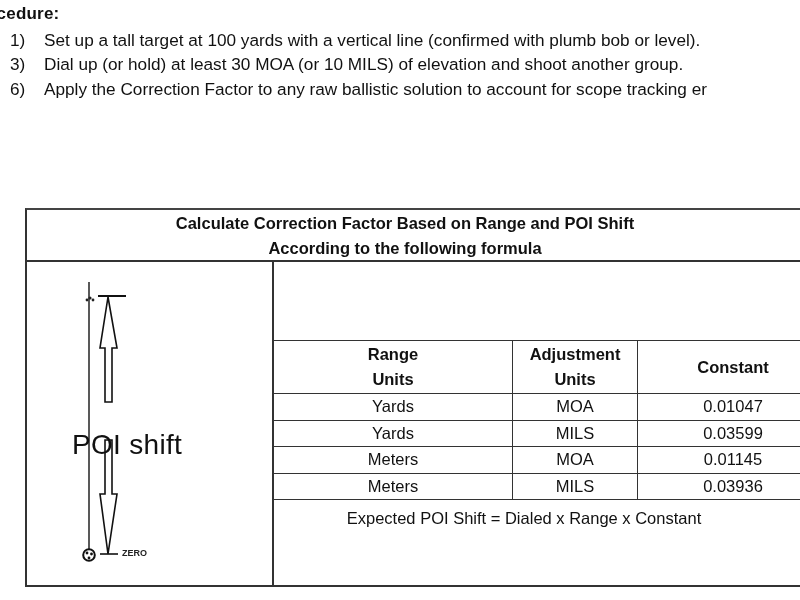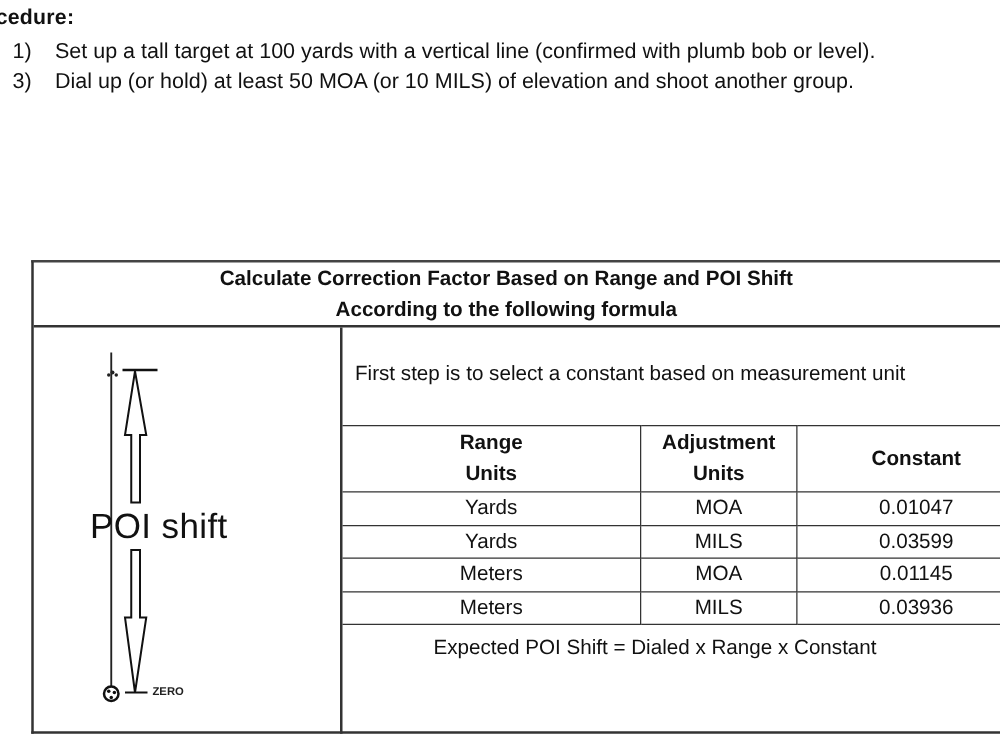--- a/index.html
+++ b/index.html
@@ -48,34 +48,35 @@
   .c1 { width: 238px; margin-top: 23px; } .c2 { width: 124px; } .c3 { width: 190px; }
   .formula1 {
     position: absolute; left: 0; width: 500px; top: 247px; text-align: center;
     font-weight: normal; font-size: 16.5px;
   }
   .formula2 {
     position: absolute; left: 10px; top: 292px; font-weight: bold; font-size: 16.5px;
     text-decoration: underline; white-space: nowrap;
   }
   .poi-label {
-    position: absolute; left: 72px; top: 405px; font-size: 28px; letter-spacing: 0.3px;
+    position: absolute; left: 72px; top: 429px; font-size: 28px; letter-spacing: 0.3px;
   }
   .zero-label {
     position: absolute; left: 122px; top: 548px; font-size: 9px; font-weight: bold; color: #222;
   }
 </style>
 </head>
 <body>
 
 <div class="heading">ocedure:</div>
 
 <ol class="steps">
   <li><span class="num">1)</span><span>Set up a tall target at 100 yards with a vertical line (confirmed with plumb bob or level).</span></li>
-  <li><span class="num">3)</span><span>Dial up (or hold) at least 50 MOA (or 10 MILS) of elevation and shoot another group.</span></li>
+  <li><span class="num">3)</span><span>Dial up (or hold) at least 30 MOA (or 10 MILS) of elevation and shoot another group.</span></li>
+  <li><span class="num">6)</span><span>Apply the Correction Factor to any raw ballistic solution to account for scope tracking er</span></li>
 </ol>
 
 <div class="outer">
   <div class="title-row">
     <div>Calculate Correction Factor Based on Range and POI Shift</div>
     <div>According to the following formula</div>
   </div>
 
   <div class="diagram-cell">
     <svg width="245" height="325" viewBox="0 0 245 325" style="position:absolute;left:0;top:0">
@@ -96,21 +97,20 @@
       <g>
         <circle cx="62" cy="293" r="5.8" fill="#fff" stroke="#111" stroke-width="2"></circle>
         <circle cx="60" cy="291" r="1.4" fill="#111"></circle>
         <circle cx="64.5" cy="292" r="1.4" fill="#111"></circle>
         <circle cx="62" cy="296" r="1.4" fill="#111"></circle>
       </g>
     </svg>
   </div>
 
   <div class="right-cell">
-    <div class="intro">First step is to select a constant based on measurement unit</div>
 
     <table class="consts">
       <tbody>
           <tr>
         <th class="c1"><span>Range</span><br><span>Units</span></th>
         <th class="c2"><span>Adjustment</span><br><span>Units</span></th>
         <th class="c3">Constant</th>
       </tr>
       <tr>
         <td>Yards</td>

